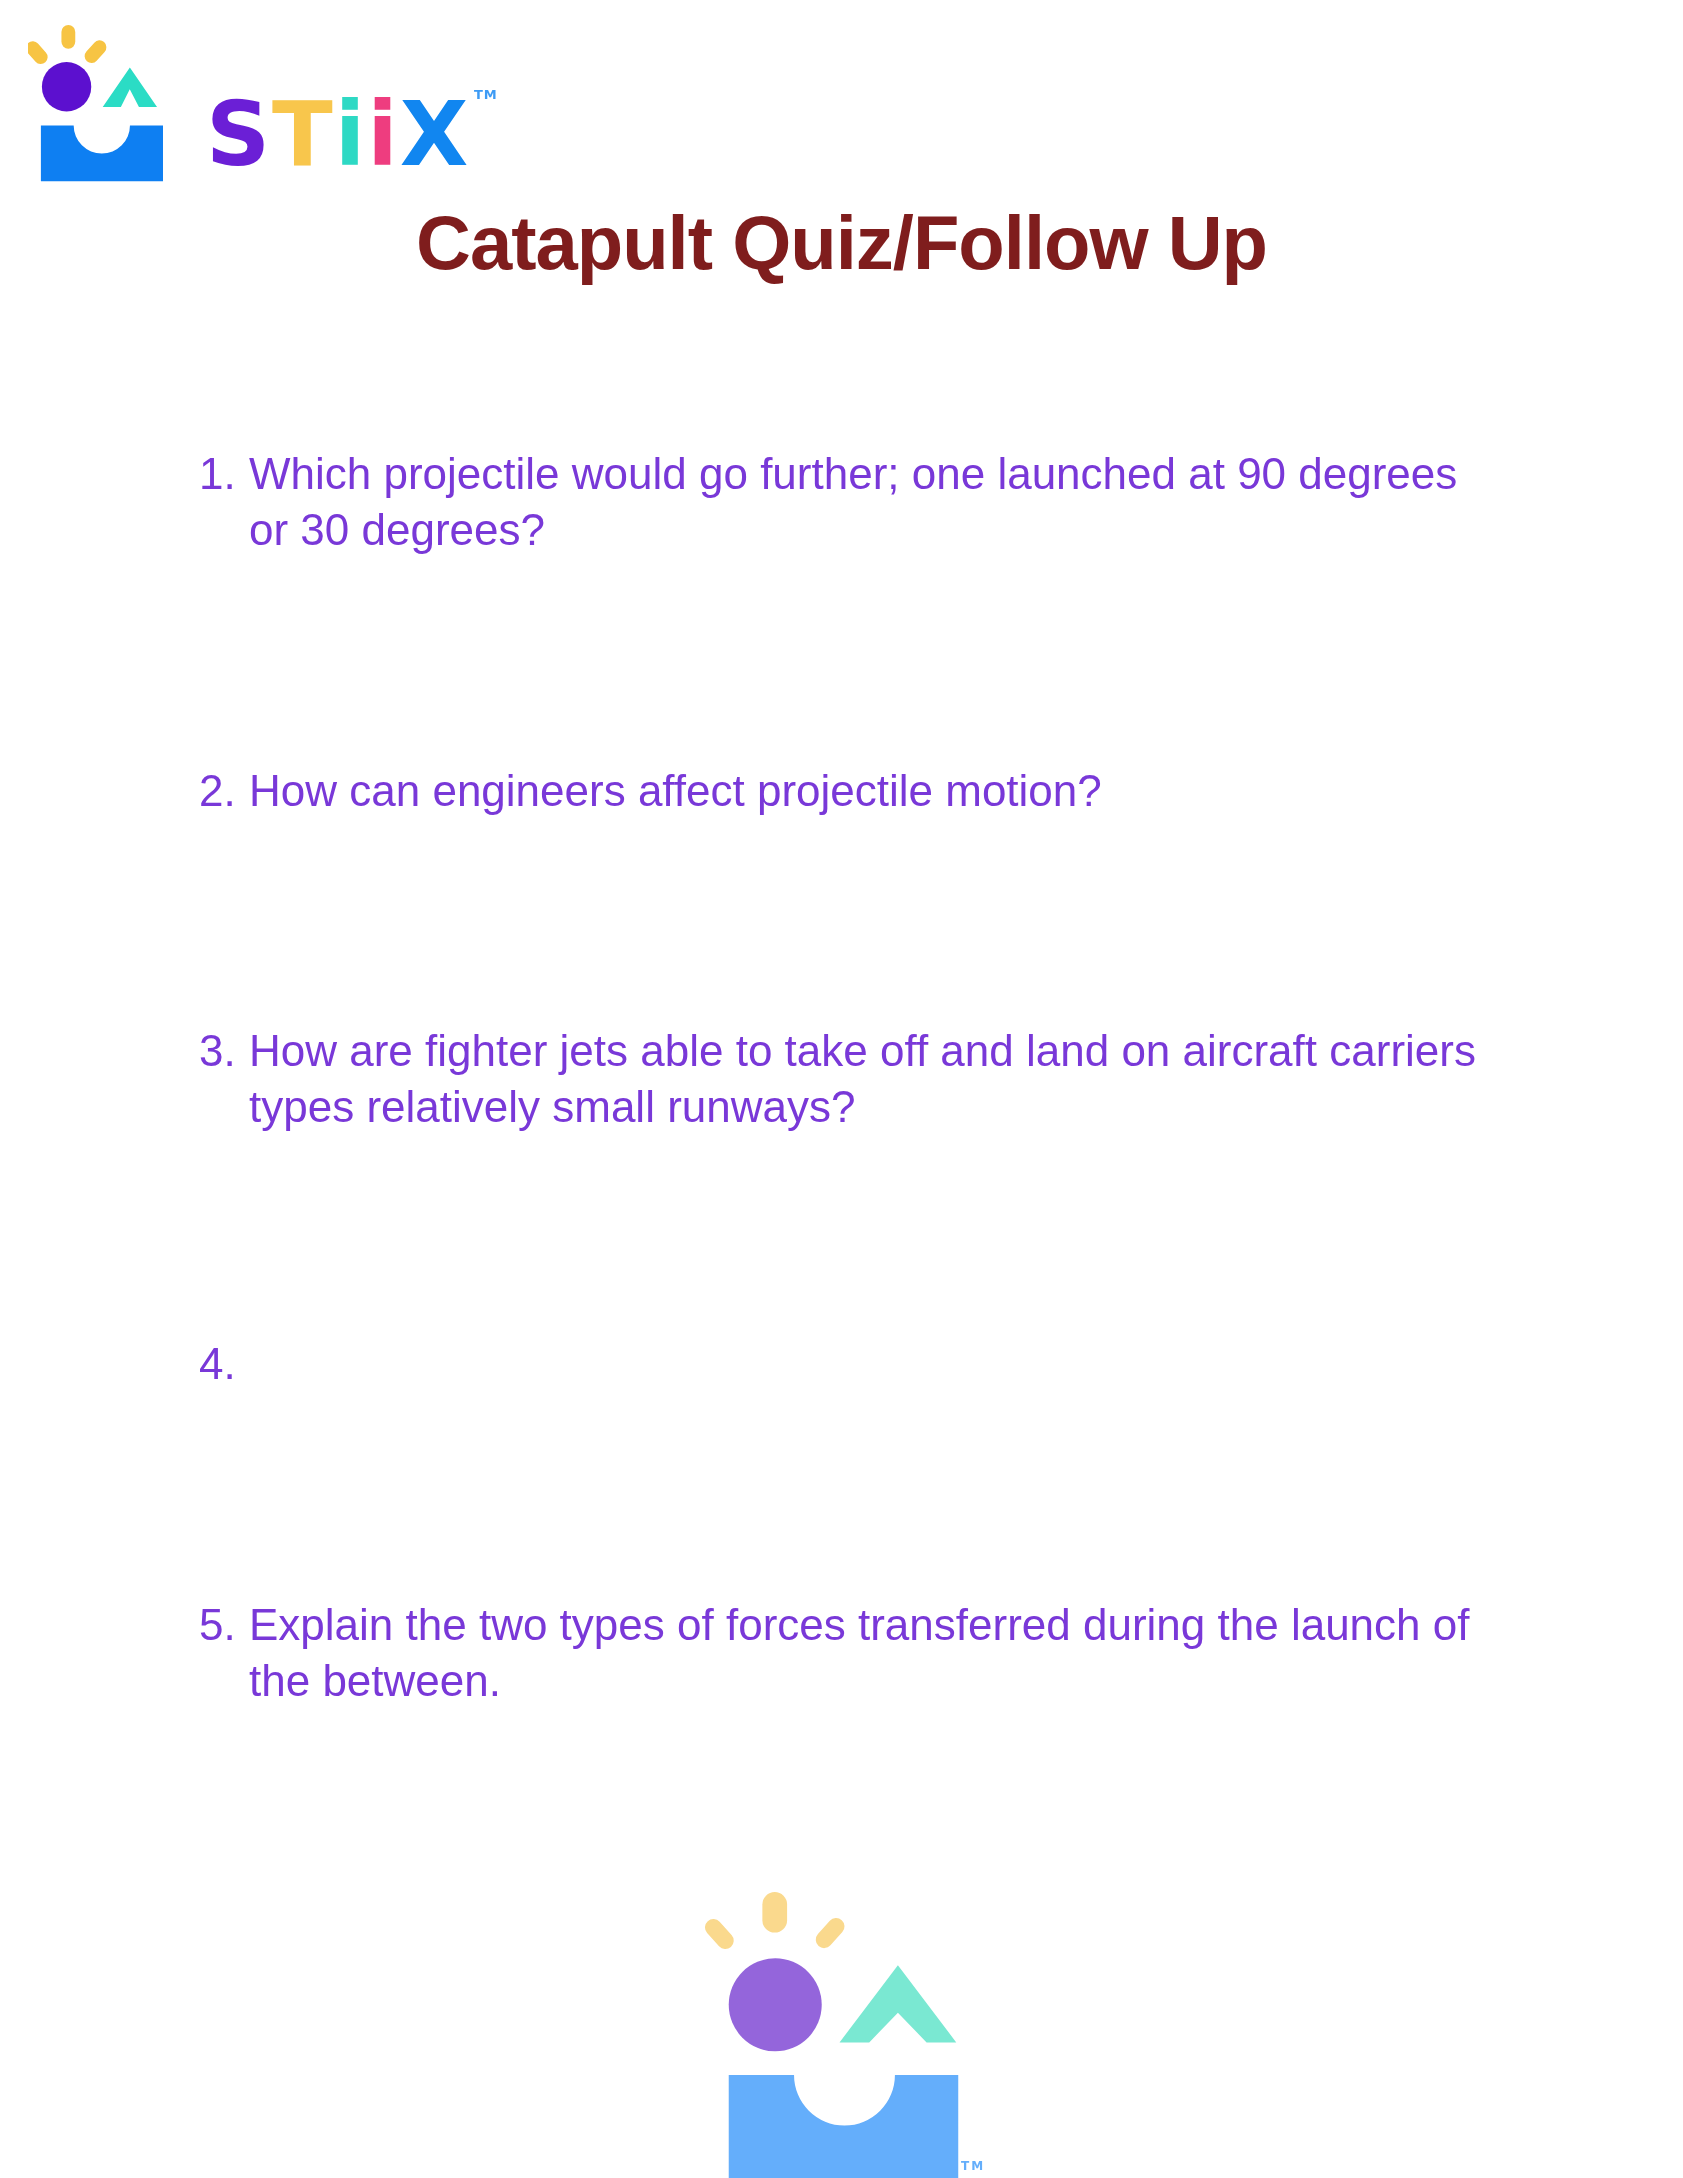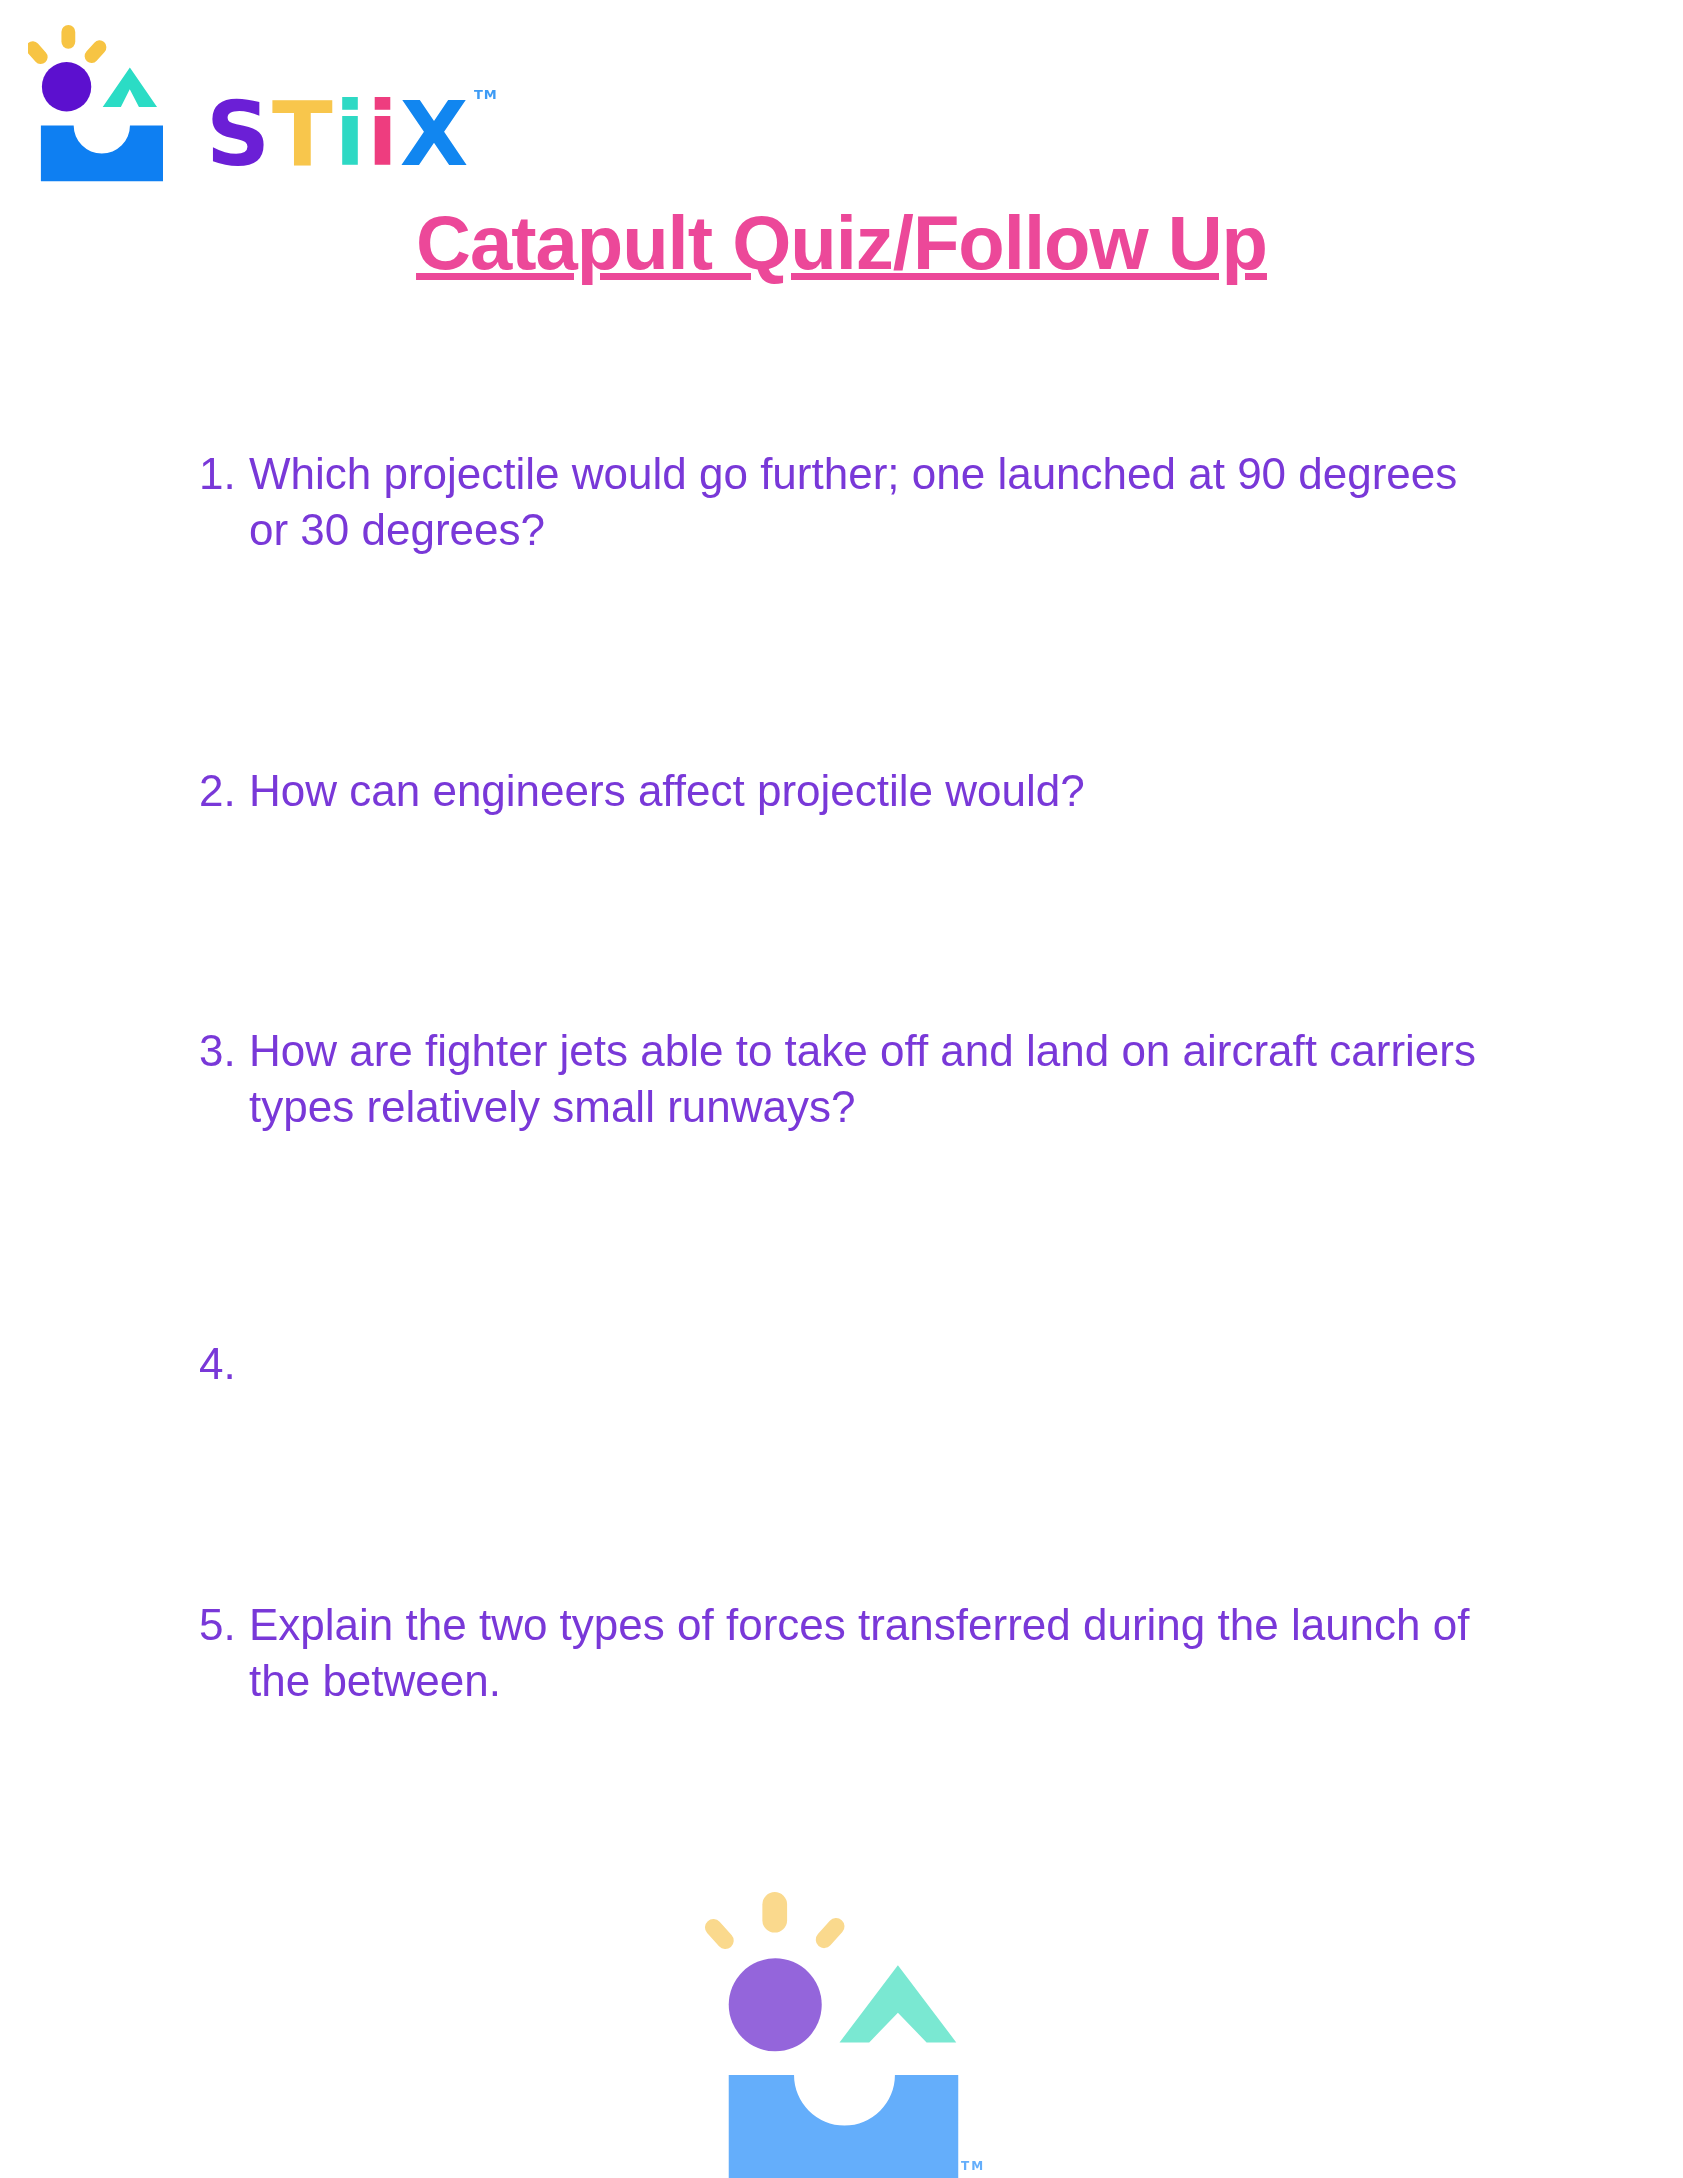--- a/index.html
+++ b/index.html
@@ -64,31 +64,31 @@
     <circle cx="38.7" cy="62.5" r="25" style="fill: rgb(92, 16, 207);"></circle>
     <path d="M75.3 83 L102.8 43 L130.3 83 L112 83 L102.7 65 L93.7 83 Z" style="fill: rgb(43, 220, 197);"></path>
     <path d="M12.7 101.7 H45.9 A28.5 28.5 0 0 0 102.9 101.7 H138 V158.3 H12.7 Z" style="fill: rgb(14, 127, 242);"></path>
   </svg>
 
   <div class="wordmark">
     <span style="color: rgb(107, 31, 214);">S</span><span style="color: rgb(248, 198, 76);">T</span><span style="color: rgb(46, 217, 196);">i</span><span style="color: rgb(238, 61, 127);">i</span><span style="color: rgb(17, 134, 240);">X</span>
   </div>
   <div class="wordmark-tm">TM</div>
 
-  <h1 class="title" style="color: #ec4899; text-decoration: underline;">Catapult Quiz/Follow Up</h1>
+  <h1 class="title" style="color: #7f1d1d;">Catapult Quiz/Follow Up</h1>
 
   <div class="question q1" style="color: rgb(121, 56, 216);">
     <span class="qnum">1.</span>
     <div class="qtext">Which projectile would go further; one launched at 90 degrees
 or 30 degrees?</div>
   </div>
 
   <div class="question q2" style="color: rgb(121, 56, 216);">
     <span class="qnum">2.</span>
-    <div class="qtext">How can engineers affect projectile would?</div>
+    <div class="qtext">How can engineers affect projectile motion?</div>
   </div>
 
   <div class="question q3" style="color: rgb(121, 56, 216);">
     <span class="qnum">3.</span>
     <div class="qtext">How are fighter jets able to take off and land on aircraft carriers
 types relatively small runways?</div>
   </div>
 
   <div class="question q4" style="color: rgb(121, 56, 216);">
     <span class="qnum">4.</span>

